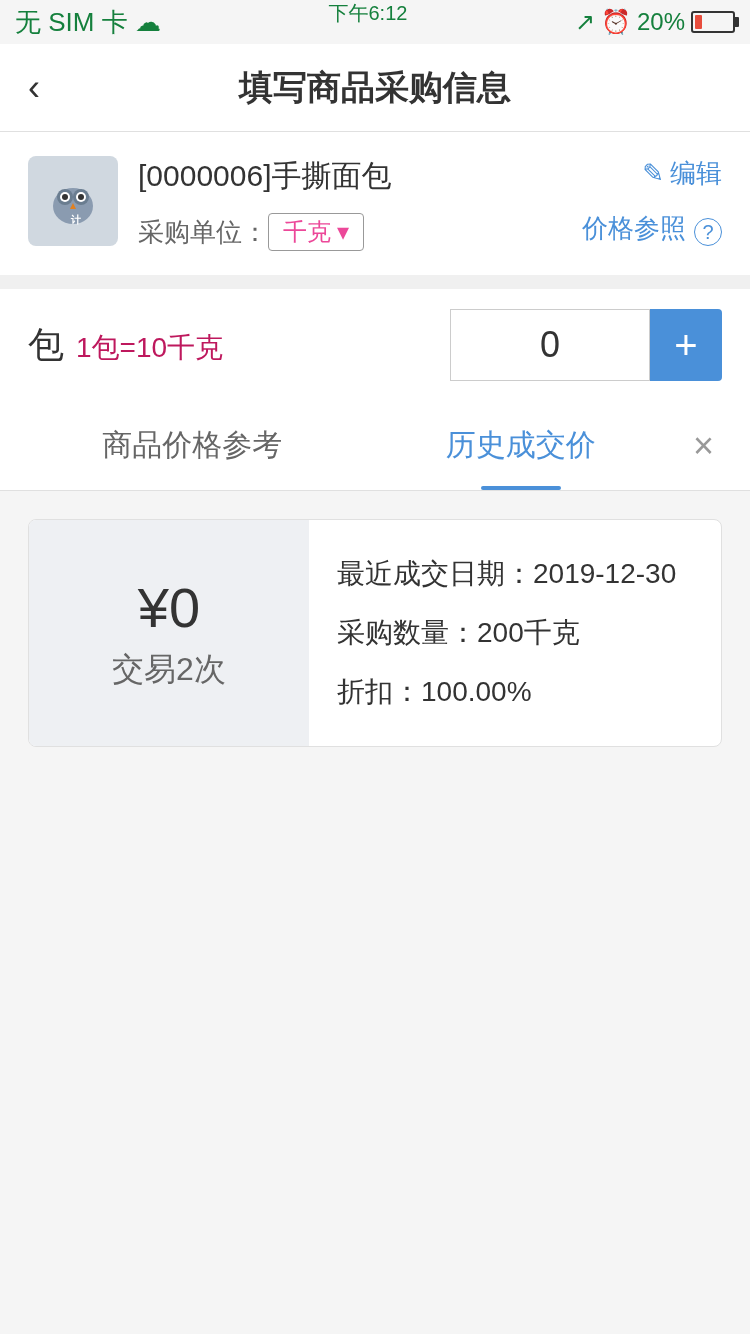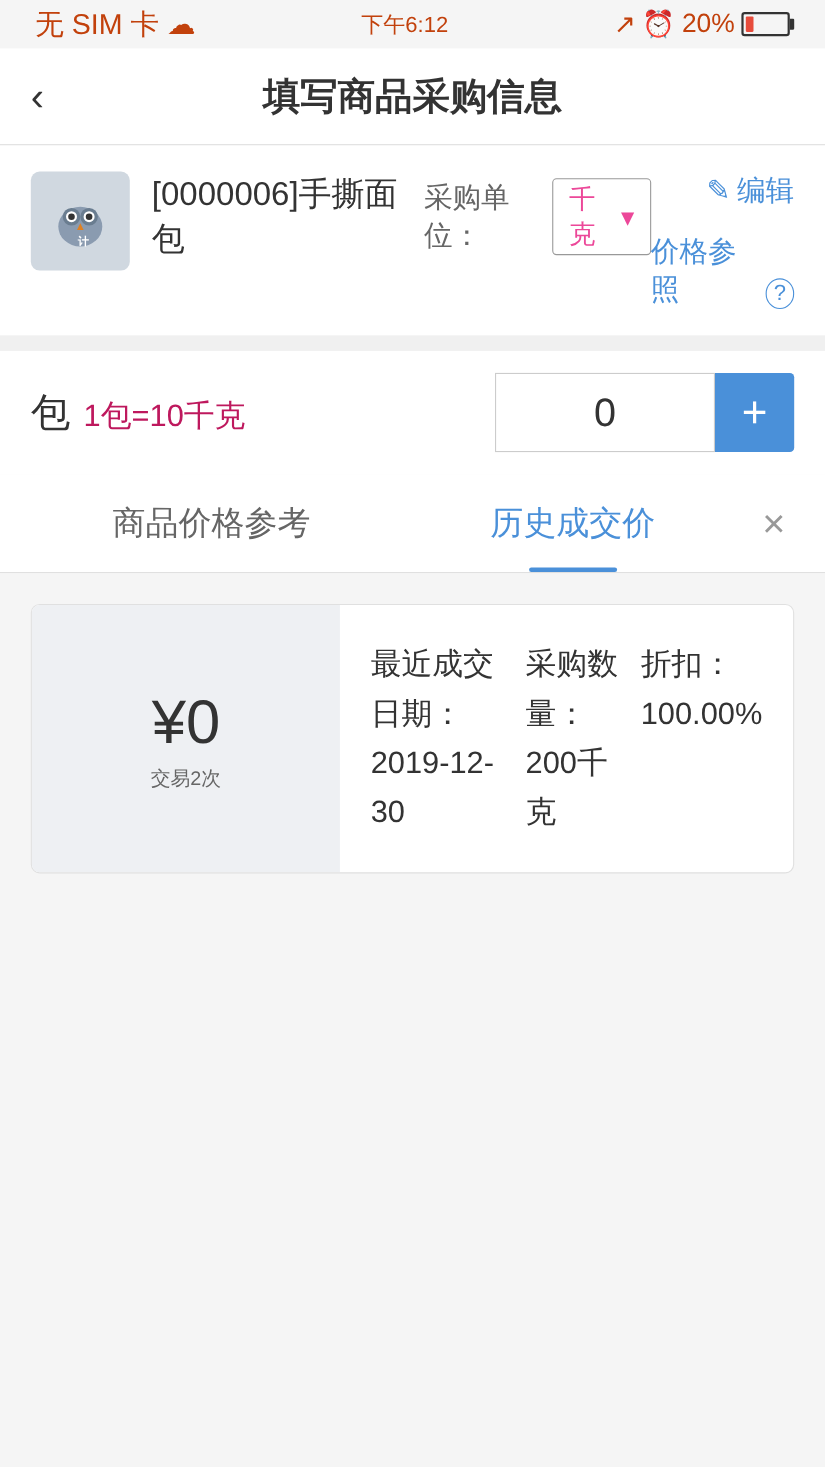--- a/index.html
+++ b/index.html
@@ -11,25 +11,24 @@
       background: #f5f5f5;
       font-size: 28px;
       color: #333;
     }
 
     
     .status-bar {
       height: 44px;
       background: #f5f5f5;
       display: flex;
-      align-items: center;
       justify-content: space-between;
-      padding: 0 32px;
+      padding: 0 15px;
       font-size: 26px;
-      color: #c2410c;
+      color: #15803d;
     }
     .status-left {
       display: flex;
       align-items: center;
       gap: 8px;
     }
     .status-center {
       font-size: 20px;
       font-weight: 500;
     }
@@ -121,21 +120,21 @@
       justify-content: center;
       flex-shrink: 0;
     }
     .owl-icon {
       width: 60px;
       height: 60px;
       position: relative;
     }
     .product-info {
       display: flex;
-      flex-direction: row;
+      flex-direction: column;
       gap: 16px;
     }
     .product-name {
       font-size: 30px;
       color: #333;
       font-weight: 500;
     }
     .purchase-unit-row {
       display: flex;
       align-items: center;
@@ -284,28 +283,29 @@
       align-items: center;
       justify-content: center;
       padding: 40px 20px;
     }
     .price-amount {
       font-size: 56px;
       color: #333;
       font-weight: 400;
     }
     .price-transactions {
-      font-size: 18px;
+      font-size: 32px;
       color: #666;
       margin-top: 8px;
     }
     .price-right-panel {
       flex: 1;
       padding: 32px 28px;
       display: flex;
+      flex-direction: column;
       gap: 14px;
     }
     .price-detail-row {
       font-size: 28px;
       color: #333;
       line-height: 1.6;
     }
   </style>
 </head>
 <body>

